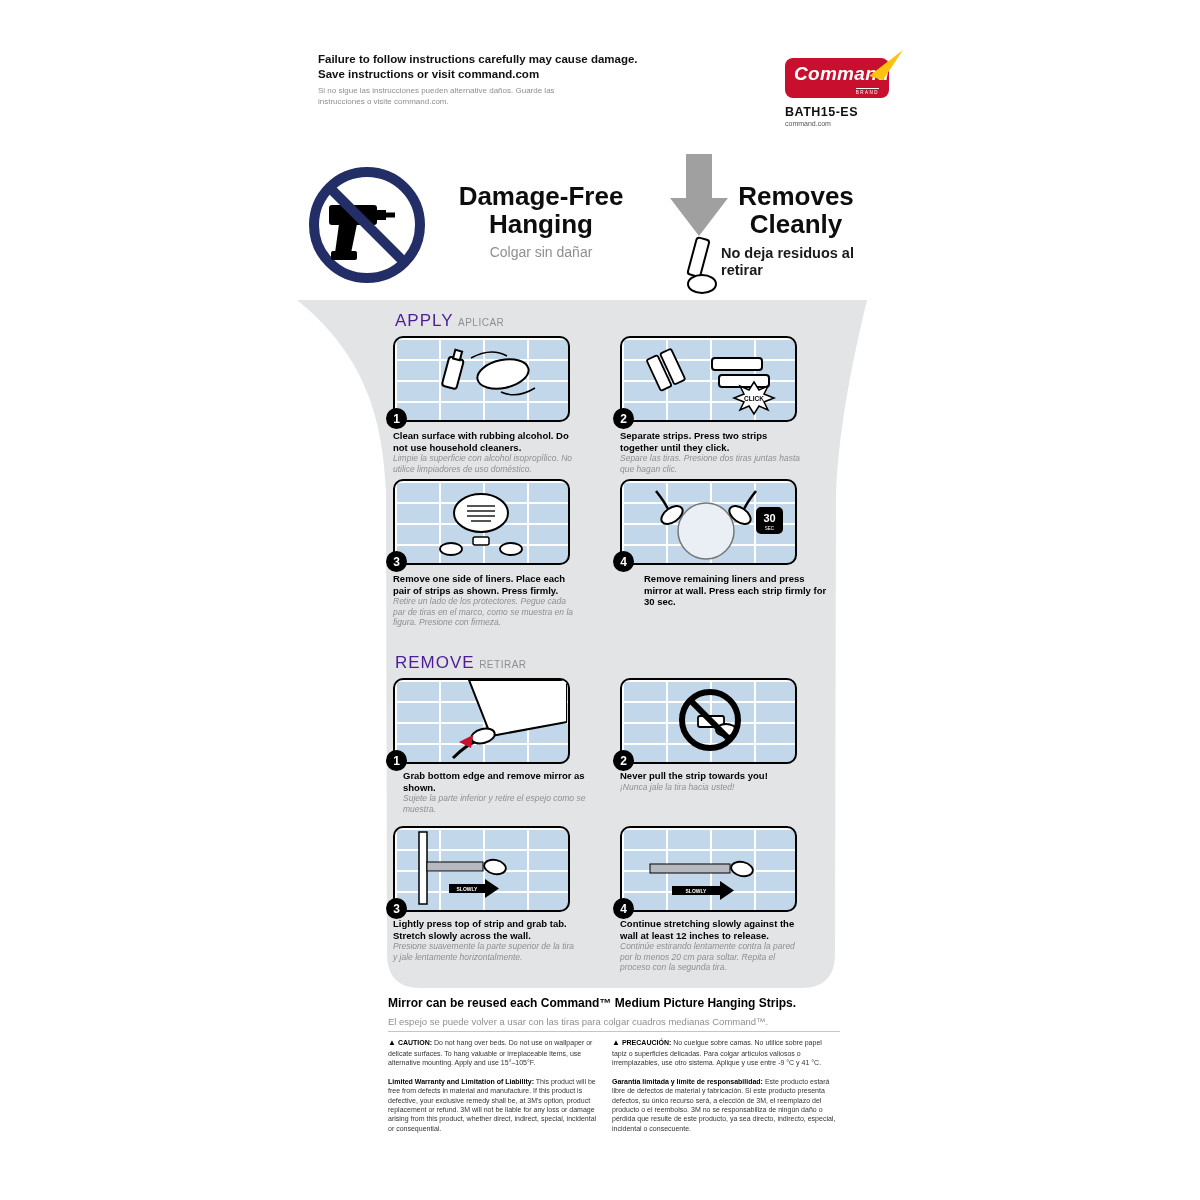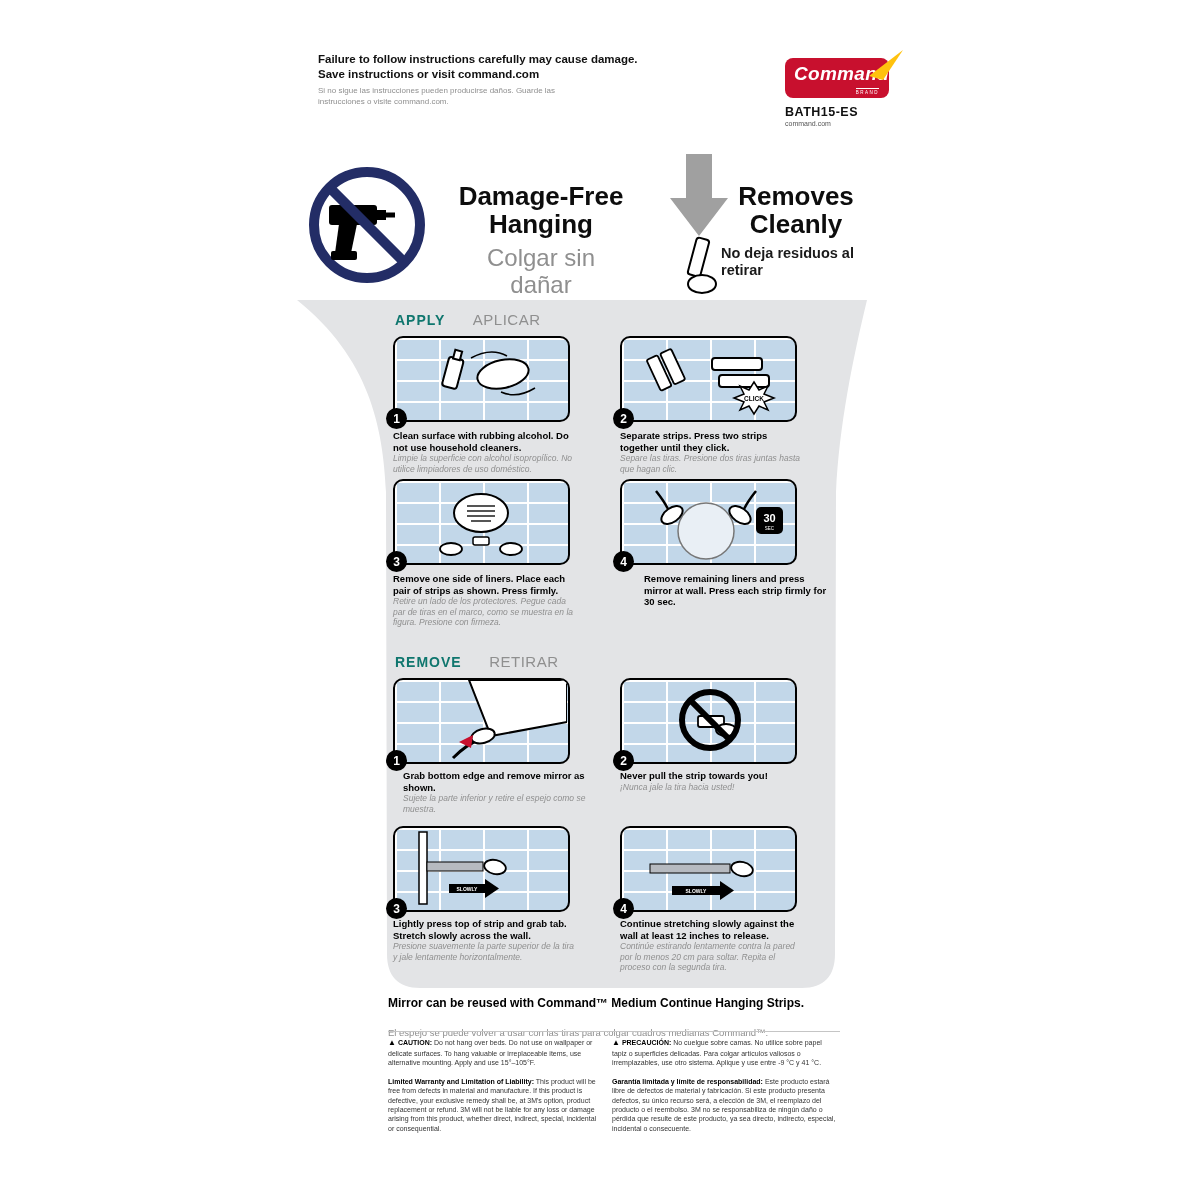--- a/index.html
+++ b/index.html
@@ -14,62 +14,62 @@
   
   .logo{position:relative;width:104px;height:40px;background:#c8102e;border-radius:8px;}
   .logo-text{position:absolute;left:9px;top:5px;color:#fff;font-weight:bold;font-style:italic;font-size:19px;letter-spacing:.3px;}
   .logo-text sup{font-size:7px;font-style:normal;}
   .logo-brand{position:absolute;right:10px;bottom:3px;color:#fff;font-size:4.5px;letter-spacing:1.5px;border-top:1px solid #fff;padding-top:1px;}
   .sku{font-weight:bold;font-size:12.5px;letter-spacing:.5px;margin-top:7px;}
   .site{font-size:7px;color:#555;margin-top:1px;}
 
   
   .feat-en{font-size:26px;font-weight:800;line-height:1.06;text-align:center;color:#0d0d0d;}
-  .feat-es1{font-size:24px;color:#8f8f8f;line-height:1.12;text-align:center;margin-top:7px;}
+  .feat-es1{font-size:14px;color:#8f8f8f;line-height:1.12;text-align:center;margin-top:7px;}
   .feat-es2{font-size:14.5px;font-weight:bold;color:#1a1a1a;line-height:1.15;text-align:left;margin-top:7px;}
 
   
-  .sec-title-en{font-size:14px;font-weight:700;letter-spacing:1px;color:#0f766e;}
-  .sec-title-es{font-size:15px;color:#8f8f8f;margin-left:23px;letter-spacing:.5px;}
+  .sec-title-en{font-size:17px;font-weight:400;letter-spacing:1px;color:#4c1d95;}
+  .sec-title-es{font-size:10px;color:#8f8f8f;margin-left:0;letter-spacing:.5px;}
 
   .card{position:absolute;width:177px;height:86px;}
   .illo{position:absolute;inset:0;border:2.5px solid #000;border-radius:10px;box-sizing:border-box;
         background-color:#c2d7e9;
         background-image:linear-gradient(#fff 2px,transparent 2px),linear-gradient(90deg,#fff 2px,transparent 2px);
         background-size:44px 21px;overflow:hidden;}
   .illo svg{position:absolute;left:0;top:0;}
   .num{position:absolute;left:-7px;bottom:-7px;width:21px;height:21px;border-radius:50%;background:#000;color:#fff;
        font-size:12px;font-weight:bold;display:flex;align-items:center;justify-content:center;z-index:3;}
 
   .steptext{width:184px;}
   .step-en{font-size:9.5px;font-weight:bold;line-height:1.22;color:#000;}
   .step-es{font-size:8.5px;color:#8f8f8f;line-height:1.25;margin-top:0;font-style:italic;}
 
   
   .reuse-en{font-size:12px;font-weight:bold;color:#000;}
-  .reuse-es{font-size:9.5px;color:#8f8f8f;margin-top:17px;}
+  .reuse-es{font-size:9.5px;color:#8f8f8f;margin-top:6px;}
   .divider{position:absolute;height:1px;background:#c5c5c5;}
   .fineprint{font-size:7px;line-height:1.35;color:#333;}
   .fp-title{font-weight:bold;color:#000;}
   .warn{color:#000;font-size:8px;}
   .fp-block{margin-top:9px;}
 </style>
 </head>
 <body>
 
 <div class="sheet">
 
   <svg class="abs" style="left:0;top:0;z-index:0" width="1200" height="1200" viewBox="0 0 1200 1200" aria-hidden="true">
     <path d="M 297 300 L 867 300 C 853 358 839 426 836 492 L 835 954 C 835 976 824 988 802 988 L 420 988 C 398 988 387 976 387 954 L 386 492 C 383 426 369 358 297 300 Z" fill="#e3e4e6"></path>
   </svg>
 
   <div class="abs" style="left:318px;top:52px;width:440px;z-index:1">
     <div class="tn-en">Failure to follow instructions carefully may cause damage.</div>
     <div class="tn-en">Save instructions or visit command.com</div>
-    <div class="tn-es">Si no sigue las instrucciones pueden producirse daños. Guarde las instrucciones o visite command.com.</div>
+    <div class="tn-es">Si no sigue las instrucciones pueden alternative daños. Guarde las instrucciones o visite command.com.</div>
   </div>
 
   <div class="abs" style="left:785px;top:58px;width:130px;z-index:1">
     <div class="logo">
       <span class="logo-text">
         <span>Command</span><sup>™</sup>
       </span>
       <span class="logo-brand">BRAND</span>
       <svg class="abs" style="right:-16px;top:-8px" width="36" height="32" viewBox="0 0 36 32">
         <polygon points="0,26 34,0 14,30" fill="#ffc20e"></polygon>
@@ -258,21 +258,21 @@
       </svg>
     </div>
     <div class="num">4</div>
   </div>
   <div class="steptext abs" style="left:620px;top:918px;z-index:1">
     <div class="step-en">Continue stretching slowly against the wall at least 12 inches to release.</div>
     <div class="step-es">Continúe estirando lentamente contra la pared por lo menos 20 cm para soltar. Repita el proceso con la segunda tira.</div>
   </div>
 
   <div class="abs" style="left:388px;top:996px;width:452px;z-index:1">
-    <div class="reuse-en">Mirror can be reused with Command™ Medium Continue Hanging Strips.</div>
+    <div class="reuse-en">Mirror can be reused each Command™ Medium Picture Hanging Strips.</div>
     <div class="reuse-es">El espejo se puede volver a usar con las tiras para colgar cuadros medianas Command™.</div>
   </div>
   <div class="divider" style="left:388px;top:1031px;width:452px;z-index:1"></div>
 
   <div class="abs fineprint" style="left:388px;top:1038px;width:212px;z-index:1">
     <div>
       <span class="warn">▲</span>
       <span class="fp-title">CAUTION:</span>
       <span>Do not hang over beds. Do not use on wallpaper or delicate surfaces. To hang valuable or irreplaceable items, use alternative mounting. Apply and use 15°–105°F.</span>
     </div>

